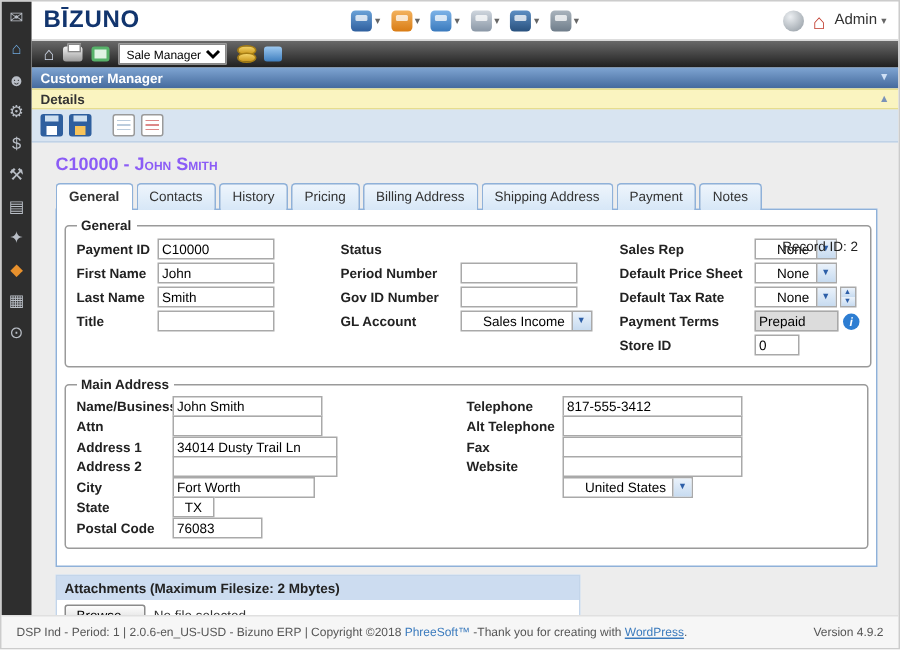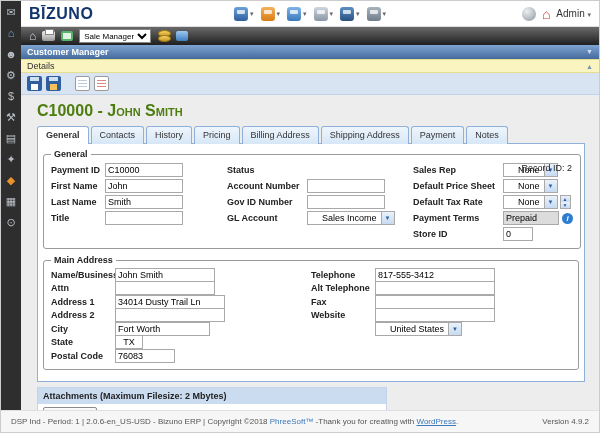--- a/index.html
+++ b/index.html
@@ -38,42 +38,42 @@
   .ico-screen { width:12px; height:10px; border:2px solid #57b26a; background:#dff3e4; border-radius:2px; cursor:pointer; }
   .role-sel { font-size:8px; height:14px; border:1px solid #888; background:#fff; }
   .ico-coins { width:13px; height:12px; position:relative; cursor:pointer; }
   .ico-coins::before, .ico-coins::after { content:""; position:absolute; left:1px; width:11px; height:5px; background:linear-gradient(#f5d469,#c9971c); border-radius:50%; border:1px solid #a57d14; }
   .ico-coins::before { top:0; } .ico-coins::after { top:5px; }
   .ico-chat { width:12px; height:10px; background:linear-gradient(#9ec9f0,#3f7fbf); border-radius:2px; cursor:pointer; }
 
   
   .bar-blue { height:14px; background:linear-gradient(#7fa5d2,#44699c); color:#fff; font-size:9px; font-weight:bold; line-height:14px; padding:0 6px; display:flex; justify-content:space-between; align-items:center; }
   .bar-blue .arr { color:#cfe0f5; font-size:7px; cursor:pointer; }
-  .bar-yellow { height:14px; background:#faf4c0; border-top:1px solid #e6dd8e; border-bottom:1px solid #e6dd8e; color:#333; font-size:9px; font-weight:normal; line-height:13px; padding:0 6px; display:flex; justify-content:space-between; align-items:center; }
+  .bar-yellow { height:14px; background:#faf4c0; border-top:1px solid #e6dd8e; border-bottom:1px solid #e6dd8e; color:#333; font-size:9px; font-weight:bold; line-height:13px; padding:0 6px; display:flex; justify-content:space-between; align-items:center; }
   .bar-yellow .arr { color:#7a92b8; font-size:7px; cursor:pointer; }
 
   
   .icon-toolbar { height:22px; background:#d8e4f1; border-bottom:1px solid #c0d2e6; display:flex; align-items:center; gap:4px; padding:0 6px; }
   .mi { width:15px; height:15px; border-radius:2px; position:relative; cursor:pointer; }
   .mi-floppy { background:#2f5f9e; }
   .mi-floppy::before { content:""; position:absolute; top:1px; left:3px; right:3px; height:4px; background:#cfe0f0; }
   .mi-floppy::after { content:""; position:absolute; bottom:1px; left:4px; right:4px; height:6px; background:#fff; }
   .mi-floppy2 { background:#2f5f9e; }
   .mi-floppy2::before { content:""; position:absolute; top:1px; left:3px; right:3px; height:4px; background:#cfe0f0; }
   .mi-floppy2::after { content:""; position:absolute; bottom:1px; left:4px; right:4px; height:6px; background:#f7c35a; }
   .gap { width:6px; }
   .mi-paper { background:#fff; border:1px solid #9a9a9a; }
   .mi-paper::after { content:""; position:absolute; left:2px; right:2px; top:3px; height:7px;
     background:repeating-linear-gradient(#bcd, #bcd 1px, transparent 1px, transparent 3px); }
   .mi-paper2 { background:#fff; border:1px solid #9a9a9a; }
   .mi-paper2::after { content:""; position:absolute; left:2px; right:2px; top:3px; height:7px;
     background:repeating-linear-gradient(#d88, #d88 1px, transparent 1px, transparent 3px); }
 
   
-  .rec-title { margin:7px 0 5px 16px; font-size:16px; font-weight:bold; color:#4d7c0f; font-variant:small-caps; }
+  .rec-title { margin:7px 0 5px 16px; font-size:12px; font-weight:bold; color:#8b5cf6; font-variant:small-caps; }
 
   
   .tabs { display:flex; gap:2px; padding-left:16px; position:relative; top:1px; }
   .tab { font-size:9px; color:#333; border:1px solid #8fb1d9; border-bottom:none; border-radius:3px 3px 0 0;
     padding:3px 8px 4px; background:linear-gradient(#eef5fc,#d7e7f7); cursor:pointer; white-space:nowrap; }
   .tab.active { background:#fff; font-weight:bold; }
 
   .panel { border:1px solid #8fb1d9; background:#fff; margin-left:16px; width:548px; padding:5px; }
 
   fieldset { border:1px solid #9a9a9a; border-radius:3px; padding:3px 7px 6px; margin-bottom:6px; position:relative; }
@@ -227,21 +227,21 @@
             <div class="frow">
                 <label class="lc1">Title</label>
                 <input class="txt" value="" style="">
               </div>
           </div>
           <div>
             <div class="frow">
                 <label class="lc2">Status</label>
               </div>
             <div class="frow">
-                <label class="lc2">Account Number</label>
+                <label class="lc2">Period Number</label>
                 <input class="txt" value="" style="">
               </div>
             <div class="frow">
                 <label class="lc2">Gov ID Number</label>
                 <input class="txt" value="" style="">
               </div>
             <div class="frow">
                 <label class="lc2">GL Account</label>
               <span class="sel">
                   <span>Sales Income</span>

